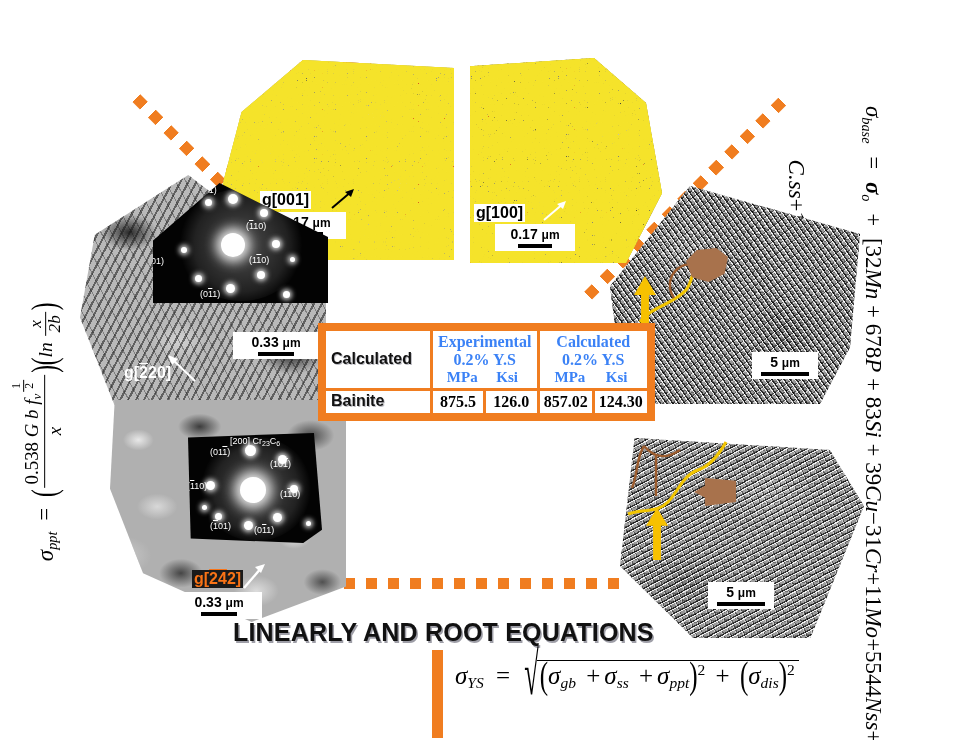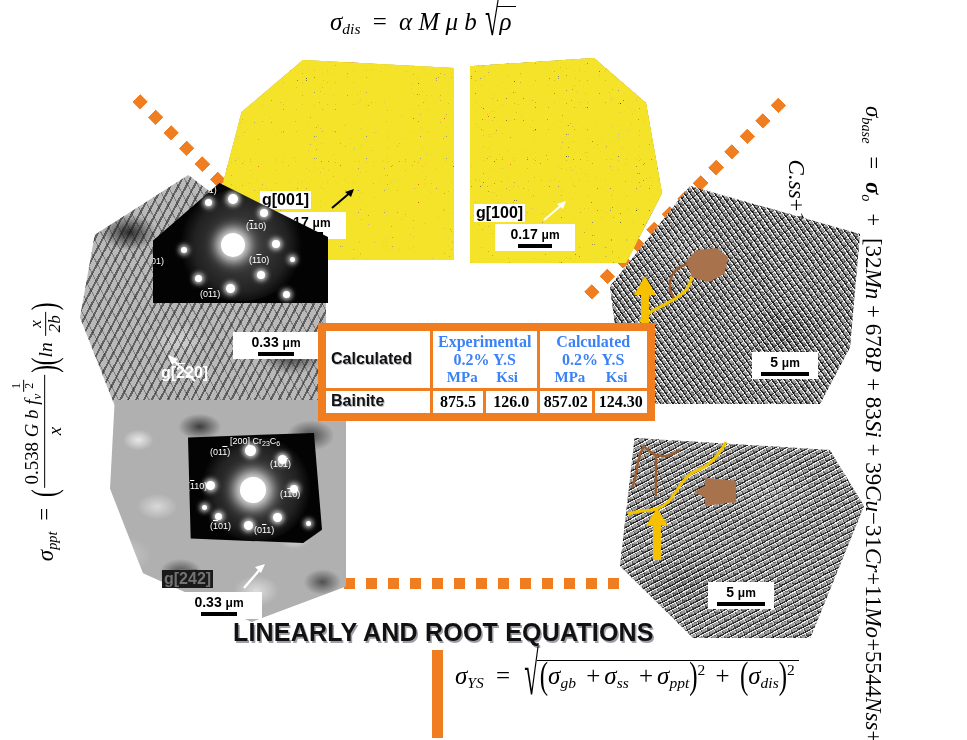--- a/index.html
+++ b/index.html
@@ -114,21 +114,21 @@
       background:radial-gradient(circle, rgba(255,255,255,.30) 0%, rgba(255,255,255,.12) 55%, rgba(255,255,255,0) 72%);}
   .spot{position:absolute;border-radius:50%;background:#fff;
         box-shadow:0 0 5px 2px rgba(255,255,255,.85);}
   .dlabel{position:absolute;color:#fff;font-size:9px;font-family:"Liberation Sans",sans-serif;
           white-space:nowrap;}
   .ovl{text-decoration:overline;}
 
   
   .gl{position:absolute;background:#fff;color:#000;font-weight:bold;
       font-size:16px;padding:0 2px;white-space:nowrap;}
-  .gl.dark{background:transparent;color:#fff;margin-left:37px;}
+  .gl.dark{background:transparent;color:#fff;}
   .scalebox{position:absolute;background:#fff;padding:1px 4px 3px 4px;text-align:center;}
   .scaletxt{font-size:14px;font-weight:bold;color:#000;white-space:nowrap;
             font-family:"Liberation Sans",sans-serif;}
   .scalebar{height:4px;background:#000;margin:1px auto 0 auto;}
   .arrw{position:absolute;}
 
   
   .yarrow{position:absolute;width:0;height:0;}
   .bpoly{position:absolute;}
 
@@ -144,25 +144,20 @@
   .colhead{font-family:"Liberation Serif",serif;font-weight:bold;font-size:16px;color:#3b82f6;
            line-height:1.12;}
   .cellv{font-family:"Liberation Serif",serif;font-weight:bold;font-size:16px;color:#000;margin-top:20px;}
   .unitrow{font-family:"Liberation Serif",serif;font-weight:bold;font-size:15px;}
 </style>
 </head>
 <body>
 
 <div class="stage">
 
-  <div class="eq" id="eq-dis">
-    <span class="mi">σ</span><span class="sub">dis</span>
-    <span style="margin:0 6px;">=</span>
-    <span class="mi">α</span>&nbsp;<span class="mi">M</span>&nbsp;<span class="mi">μ</span>&nbsp;<span class="mi">b</span>&nbsp;<span class="radic"><span class="radsym">√</span><span class="radbody" style="padding:1px 5px 0 2px;"><span class="mi">ρ</span></span></span>
-  </div>
 
   <div class="eq" id="eq-ppt">
     <span class="mi">σ</span><span class="sub">ppt</span>
     <span style="margin:0 5px;">=</span>
     <span class="par">(</span><span class="frac" style="font-size:.82em;">
       <span class="num">0.538&nbsp;<span class="mi">G</span>&nbsp;<span class="mi">b</span>&nbsp;<span class="mi">f</span><span class="sub" style="font-size:.7em;">v</span><span class="frac" style="font-size:.62em;vertical-align:.35em;"><span class="num">1</span><span class="den">2</span></span></span>
       <span class="den"><span class="mi">x</span></span>
     </span><span class="par">)</span><span class="par">(</span><span style="font-size:.85em;"><span class="mi">ln</span>&nbsp;<span class="frac" style="font-size:.88em;"><span class="num"><span class="mi">x</span></span><span class="den"><span class="mi">2b</span></span></span></span><span class="par">)</span>
   </div>
 
@@ -293,21 +288,21 @@
     <div class="dlabel" style="left:42px;top:3px;">
       <span>[200] Cr</span><span style="font-size:7px;vertical-align:-2px;">23</span><span>C</span><span style="font-size:7px;vertical-align:-2px;">6</span>
     </div>
     <div class="dlabel" style="left:22px;top:14px;">(01<span class="ovl">1</span>)</div>
     <div class="dlabel" style="left:82px;top:26px;">(10<span class="ovl">1</span>)</div>
     <div class="dlabel" style="left:92px;top:56px;">(1<span class="ovl">1</span>0)</div>
     <div class="dlabel" style="left:66px;top:92px;">(0<span class="ovl">1</span>1)</div>
     <div class="dlabel" style="left:22px;top:88px;">(<span class="ovl">1</span>01)</div>
     <div class="dlabel" style="left:-1px;top:48px;">(<span class="ovl">1</span>10)</div>
   </div>
-  <div class="gl" style="left:162px;top:570px;background:#1a1a1a;color:#737373;">
+  <div class="gl" style="left:192px;top:570px;background:#1a1a1a;color:#f97316;">
     g[<span class="ovl">2</span><span class="ovl">4</span>2]
   </div>
   <svg class="arrw" style="left:240px;top:562px;" width="28" height="28" viewBox="0 0 28 28">
     <line x1="4" y1="26" x2="22" y2="5" stroke="#fff" stroke-width="2.4"></line>
     <polygon points="25,2 15,5 21,11" fill="#fff"></polygon>
   </svg>
   <div class="scalebox" style="left:176px;top:592px;width:78px;">
     <span class="scaletxt"><span>0.33</span>
       <span style="font-size:12px;">μm</span></span>
     <div class="scalebar" style="width:36px;"></div>

